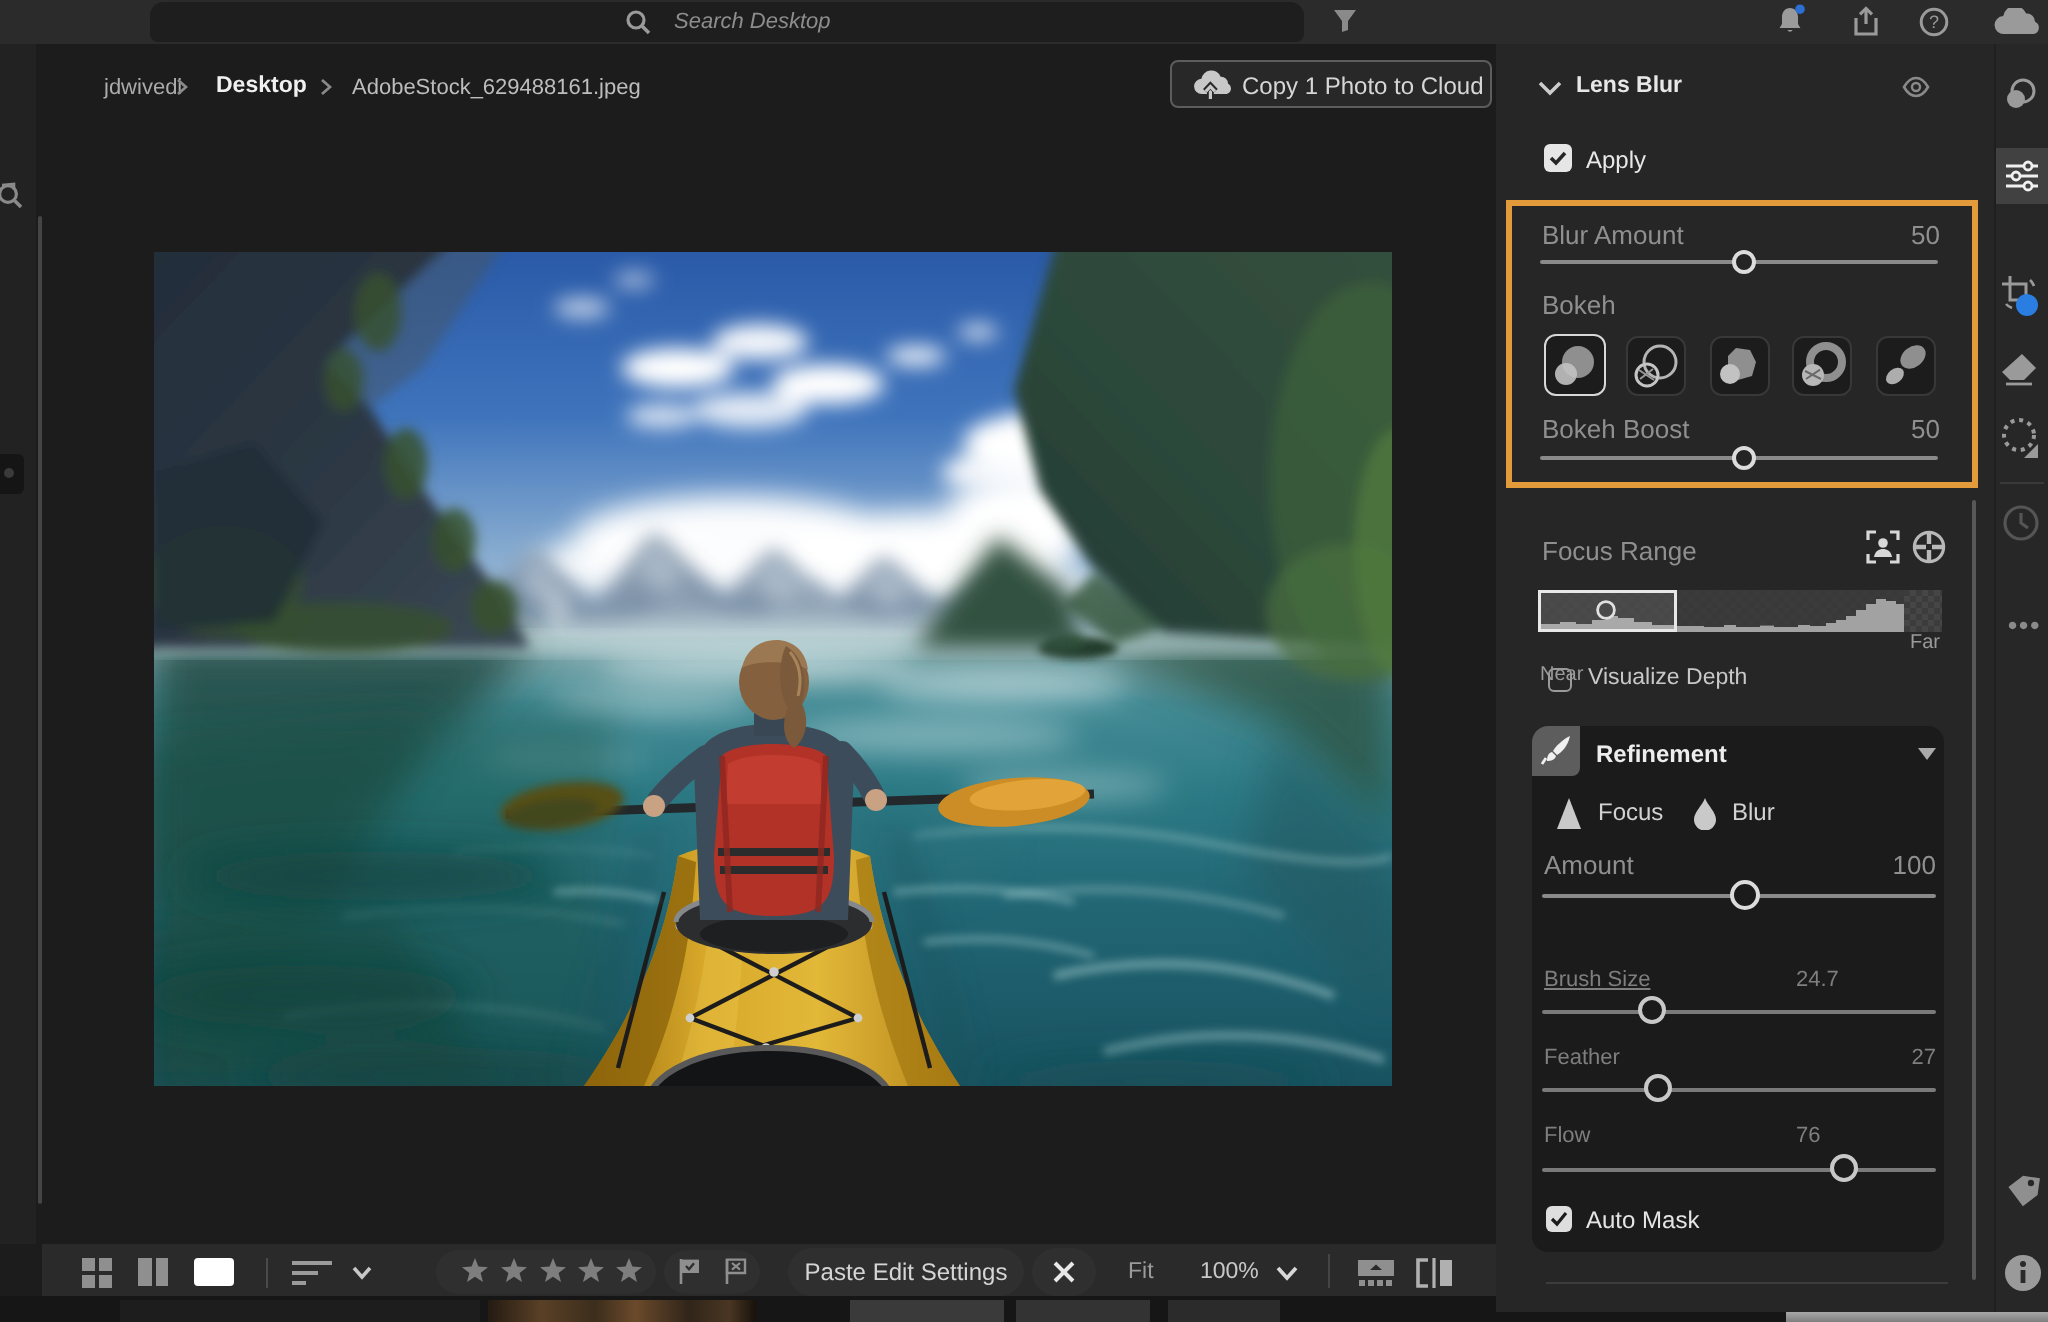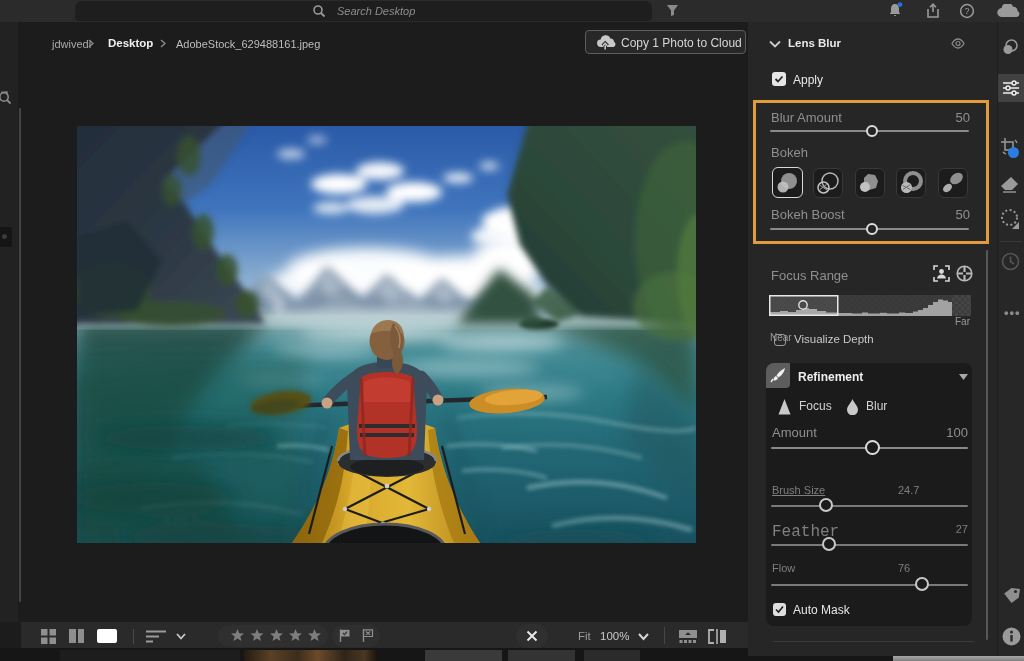--- a/index.html
+++ b/index.html
@@ -451,21 +451,21 @@
   <div class="abs lbl" style="left:772px;top:425px;">Amount</div>
   <div class="abs lbl" style="left:898px;top:425px;width:70px;text-align:right;">100</div>
   <div class="track" style="left:771px;top:447px;width:197px;"></div>
   <div class="knob" style="left:865px;top:440px;width:15px;height:15px;border-width:2.5px;background:#1b1b1b;"></div>
 
   <div class="abs" style="left:772px;top:484px;color:#7f7f7f;font-size:11px;text-decoration:underline;">Brush Size</div>
   <div class="abs" style="left:898px;top:484px;width:70px;color:#7f7f7f;font-size:11px;">24.7</div>
   <div class="track" style="left:771px;top:505px;width:197px;background:#7a7a7a;"></div>
   <div class="knob" style="left:819px;top:498px;width:14px;height:14px;border-width:2.2px;border-color:#c8c8c8;background:#1b1b1b;"></div>
 
-  <div class="abs" style="left:772px;top:523px;color:#7f7f7f;font-size:16px;font-family:Liberation Mono, monospace;">Feather</div>
+  <div class="abs" style="left:772px;top:523px;color:#7f7f7f;font-size:11px;">Feather</div>
   <div class="abs" style="left:898px;top:523px;width:70px;text-align:right;color:#7f7f7f;font-size:11px;">27</div>
   <div class="track" style="left:771px;top:544px;width:197px;background:#7a7a7a;"></div>
   <div class="knob" style="left:822px;top:537px;width:14px;height:14px;border-width:2.2px;border-color:#c8c8c8;background:#1b1b1b;"></div>
 
   <div class="abs" style="left:772px;top:562px;color:#7f7f7f;font-size:11px;">Flow</div>
   <div class="abs" style="left:898px;top:562px;width:70px;text-align:left;color:#7f7f7f;font-size:11px;">76</div>
   <div class="track" style="left:771px;top:584px;width:197px;background:#7a7a7a;"></div>
   <div class="knob" style="left:915px;top:577px;width:14px;height:14px;border-width:2.2px;border-color:#c8c8c8;background:#1b1b1b;"></div>
 
   <div class="abs" style="left:773px;top:603px;width:13px;height:13px;background:#dedede;border-radius:3px;"></div>
@@ -575,26 +575,27 @@
   </svg>
   <div class="abs" style="left:332px;top:625px;width:48px;height:22px;background:#2f2f2f;border-radius:11px;"></div>
   <svg class="abs" style="left:339px;top:629px;" width="36" height="13" viewBox="0 0 36 13">
     <path d="M1.5 0.5 L1.5 13" stroke="#8f8f8f" stroke-width="1.3"></path>
     <path d="M1.5 0.8 L10.5 0.8 L10.5 7.5 L1.5 7.5 Z" fill="#8f8f8f"></path>
     <path d="M4 4 L5.5 5.6 L8 2.6" fill="none" stroke="#2f2f2f" stroke-width="1.2"></path>
     <path d="M24.5 0.5 L24.5 13" stroke="#8f8f8f" stroke-width="1.3"></path>
     <path d="M24.5 0.8 L33.5 0.8 L33.5 7.5 L24.5 7.5 Z" fill="none" stroke="#8f8f8f" stroke-width="1.2"></path>
     <path d="M27 2.5 L31 5.8 M31 2.5 L27 5.8" stroke="#8f8f8f" stroke-width="1.1"></path>
   </svg>
+  <div class="abs" style="left:394px;top:624px;width:118px;height:24px;background:#2f2f2f;border-radius:12px;color:#d5d5d5;font-size:12px;text-align:center;line-height:24px;">Paste Edit Settings</div>
   <div class="abs" style="left:516px;top:624px;width:32px;height:24px;background:#2f2f2f;border-radius:12px;"></div>
   <svg class="abs" style="left:526px;top:630px;" width="12" height="12" viewBox="0 0 12 12">
       <path d="M1.5 1.5 L10.5 10.5 M10.5 1.5 L1.5 10.5" stroke="#e8e8e8" stroke-width="2"></path>
     </svg>
 
-  <div class="abs" style="left:578px;top:630px;color:#9a9a9a;font-size:11.5px;">Fit</div>
+  <div class="abs" style="left:564px;top:630px;color:#9a9a9a;font-size:11.5px;">Fit</div>
   <div class="abs" style="left:600px;top:630px;color:#c8c8c8;font-size:11.5px;">100%</div>
   <svg class="abs" style="left:638px;top:633px;" width="11" height="8" viewBox="0 0 11 8">
       <path d="M1 1 L5.5 6 L10 1" fill="none" stroke="#d8d8d8" stroke-width="1.9"></path>
     </svg>
   <div class="abs" style="left:664px;top:627px;width:1px;height:17px;background:#454545;"></div>
   <svg class="abs" style="left:679px;top:630px;" width="18" height="13" viewBox="0 0 18 13">
     <path d="M0 0 L18 0 L18 8 L0 8 Z M9 2.2 L6 5 L12 5 Z" fill="#8f8f8f" fill-rule="evenodd"></path>
     <g fill="#8f8f8f">
         <rect x="0.5" y="10" width="3" height="3"></rect>
         <rect x="5" y="10" width="3" height="3"></rect>

